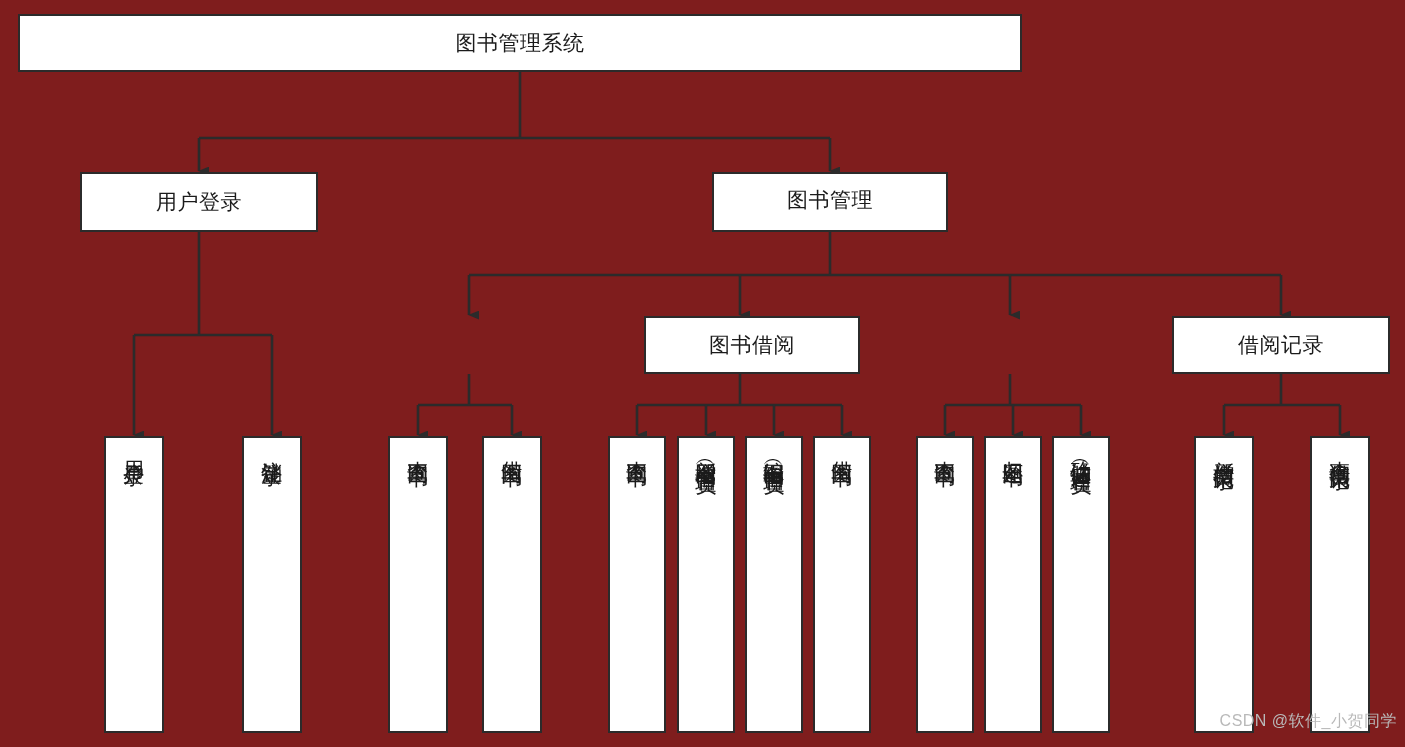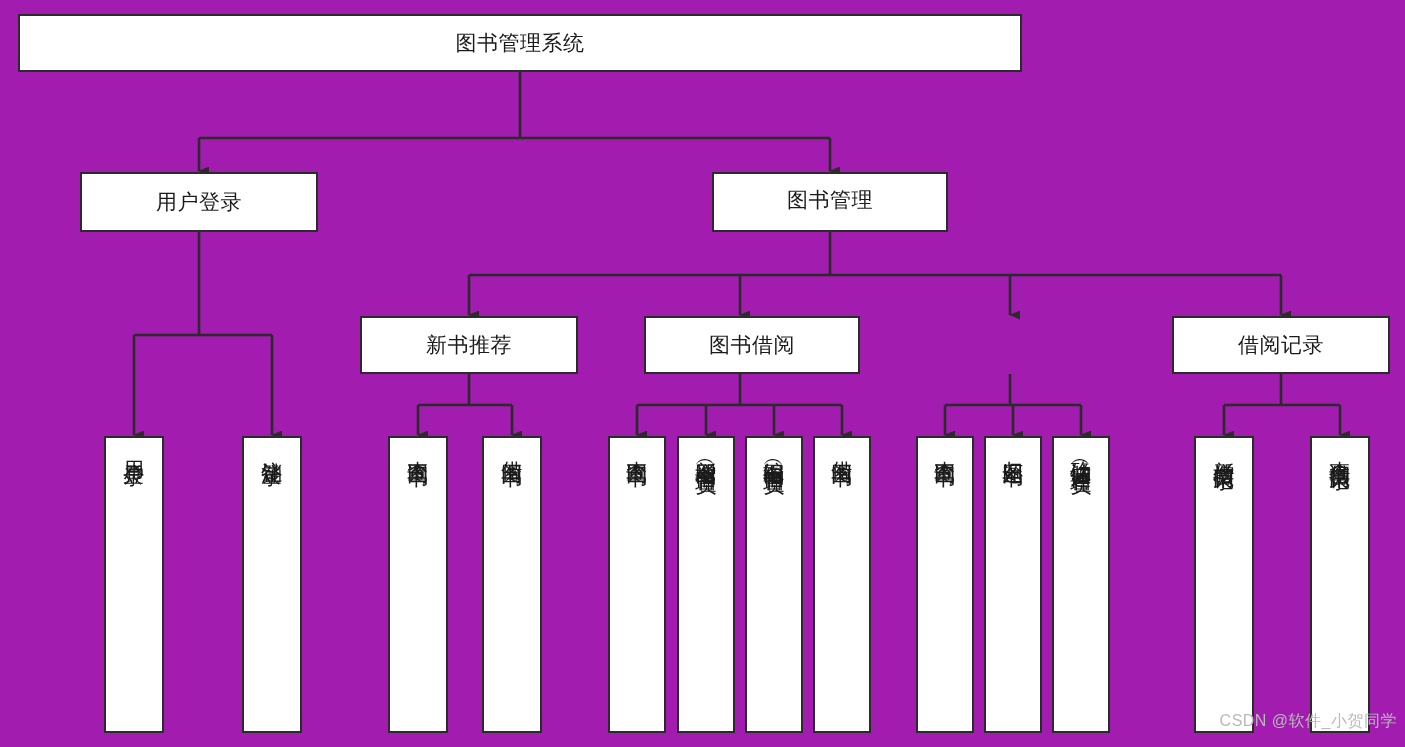--- a/index.html
+++ b/index.html
@@ -10,21 +10,21 @@
   body {
     width: 1405px;
     height: 747px;
     font-family: "Liberation Sans", "DejaVu Sans", sans-serif;
     overflow: hidden;
   }
   #diagram-root {
     position: relative;
     width: 1405px;
     height: 747px;
-    background: #a21caf;
+    background: #7f1d1d;
   }
   svg.edges {
     position: absolute;
     left: 0;
     top: 0;
     width: 1405px;
     height: 747px;
     pointer-events: none;
   }
   .node {
@@ -120,23 +120,20 @@
     <span class="label">图书管理系统</span>
   </div>
 
   <div class="node" style="left: 80px; top: 172px; width: 238px; height: 60px;">
     <span class="label">用户登录</span>
   </div>
   <div class="node" style="left: 712px; top: 172px; width: 236px; height: 60px; font-family: Liberation Mono, monospace;">
     <span class="label">图书管理</span>
   </div>
 
-  <div class="node" style="left: 360px; top: 316px; width: 218px; height: 58px;">
-    <span class="label">新书推荐</span>
-  </div>
   <div class="node" style="left: 632px; top: 316px; width: 216px; height: 58px; margin-left: 12px;">
     <span class="label">图书借阅</span>
   </div>
   <div class="node" style="left: 1172px; top: 316px; width: 218px; height: 58px;">
     <span class="label">借阅记录</span>
   </div>
 
   <div class="node vertical" style="left: 104px; top: 436px; width: 60px; height: 297px;">
     <span class="label">用户登录</span>
   </div>

